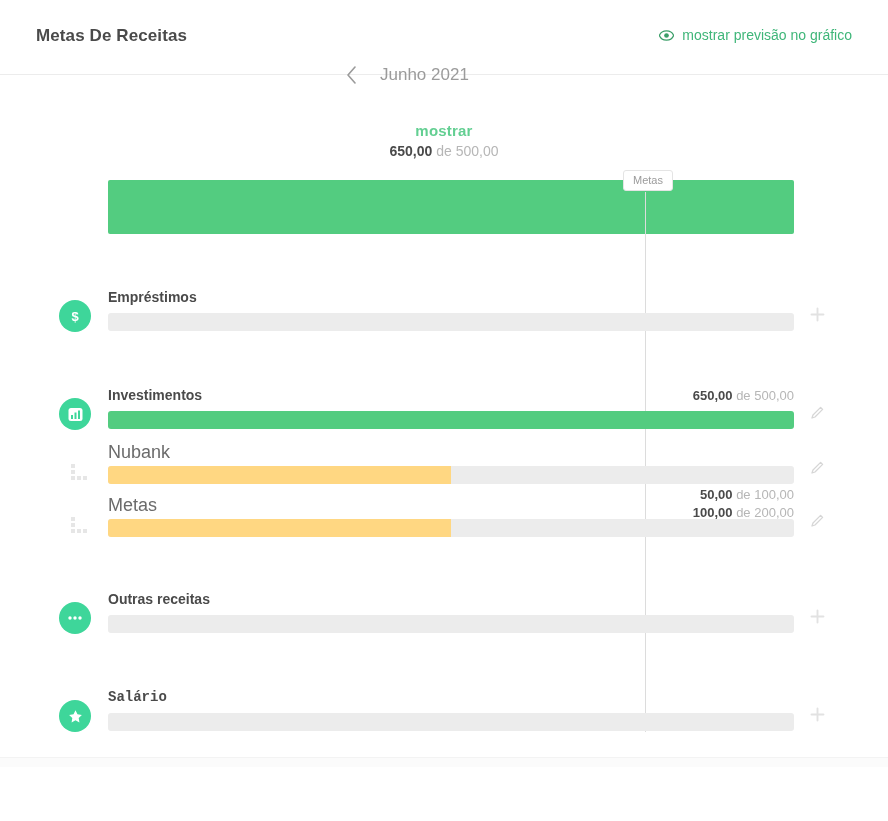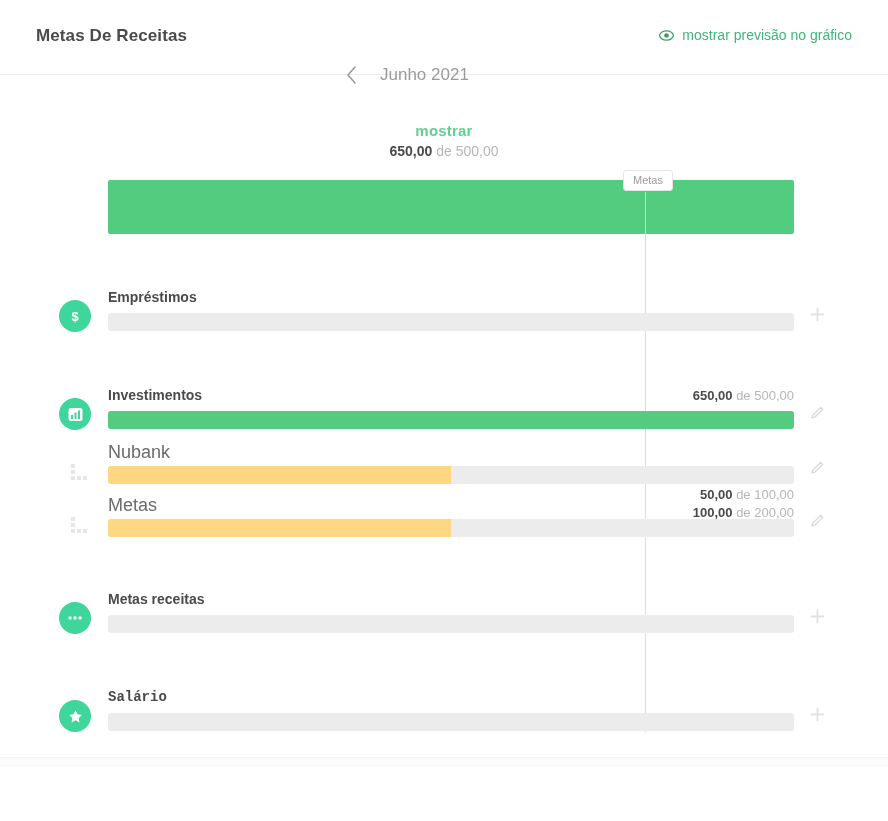--- a/index.html
+++ b/index.html
@@ -290,21 +290,21 @@
         </div>
       </div>
       <div class="goal-row" style="top: 591px;">
         <div class="goal-icon c1" style="top: 11px;">
           <svg width="16" height="6" viewBox="0 0 16 6" aria-hidden="true">
             <circle cx="3" cy="3" r="1.7" fill="#ffffff"></circle>
             <circle cx="8" cy="3" r="1.7" fill="#ffffff"></circle>
             <circle cx="13" cy="3" r="1.7" fill="#ffffff"></circle>
           </svg>
         </div>
-        <div class="goal-name" style="top: 0px;">Metas receitas</div>
+        <div class="goal-name" style="top: 0px;">Outras receitas</div>
         <div class="track" style="top: 24px;"></div>
         <div class="row-action" style="top: 16px;">
           <svg width="15" height="15" viewBox="0 0 15 15" aria-hidden="true">
             <path d="M7.5 1.5v12M1.5 7.5h12" stroke="#e2e2e2" stroke-width="1.9" stroke-linecap="round"></path>
           </svg>
         </div>
       </div>
       <div class="goal-row" style="top: 689px;">
         <div class="goal-icon c1" style="top: 11px;">
           <svg width="15" height="15" viewBox="0 0 16 16" aria-hidden="true">

